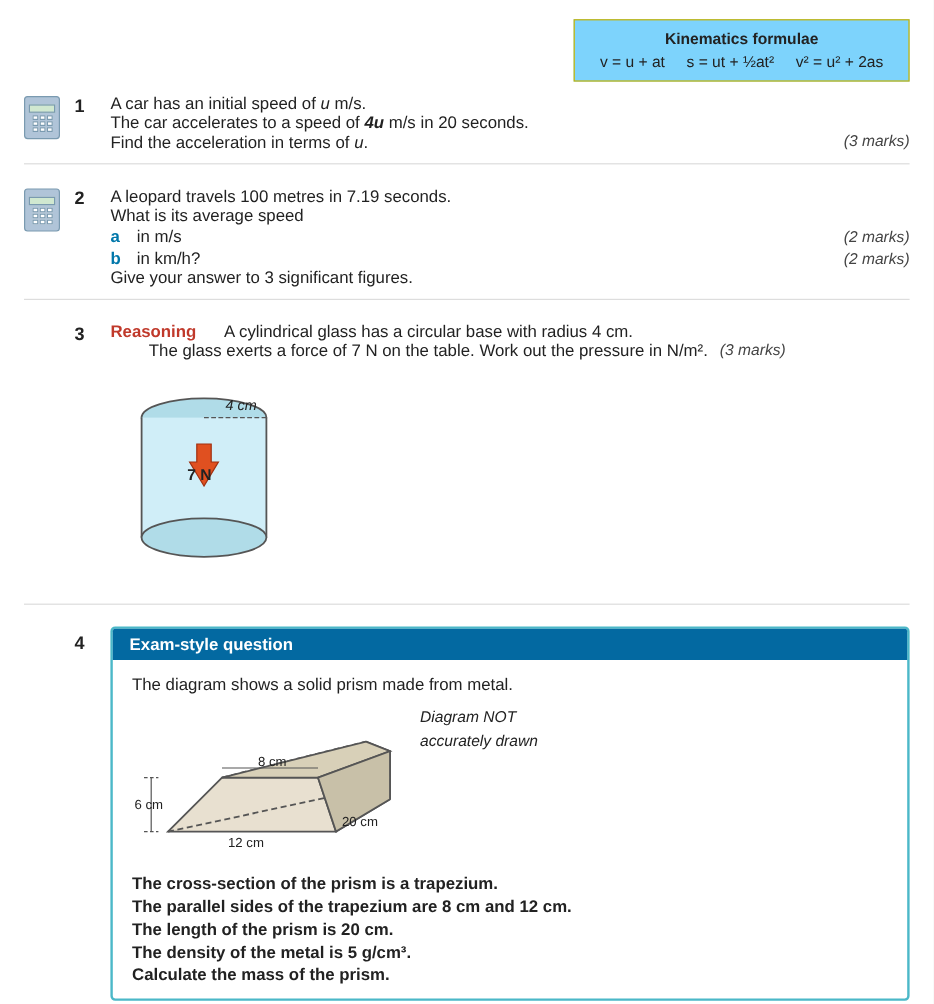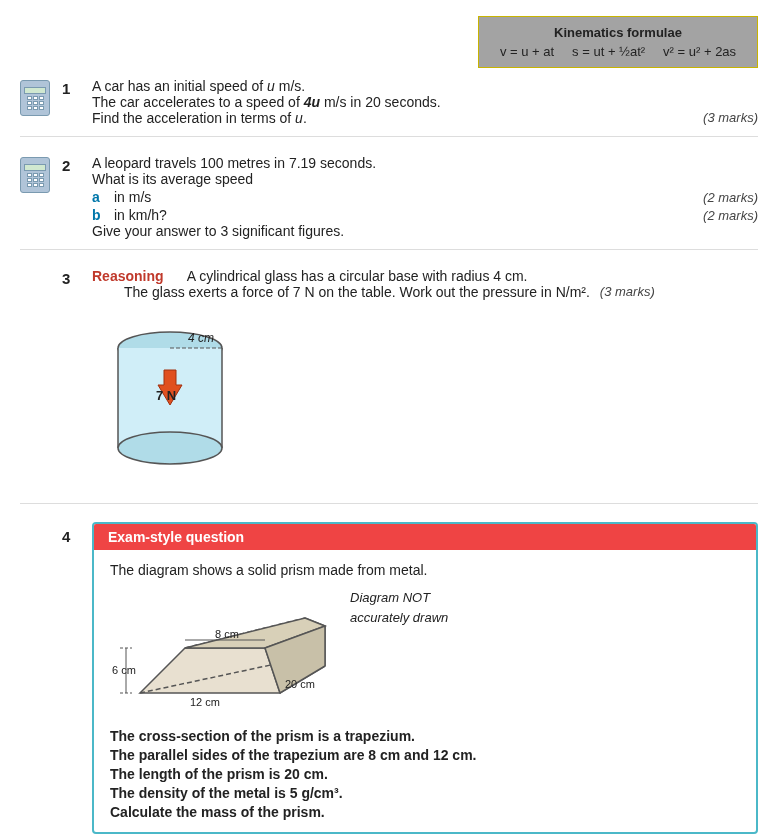--- a/index.html
+++ b/index.html
@@ -15,21 +15,21 @@
       background: #fff;
       width: 778px;
       min-height: 837px;
       padding: 16px 20px;
       position: relative;
     }
     
     .formulae-box {
       float: right;
       border: 1.5px solid #c8b400;
-      background: #a3a3a3;
+      background: #7dd3fc;
       padding: 8px 18px;
       margin-bottom: 10px;
       margin-left: 20px;
       font-size: 13px;
       text-align: center;
       min-width: 280px;
     }
     .formulae-title {
       font-weight: bold;
       margin-bottom: 4px;
@@ -120,21 +120,21 @@
       border: 0.5px solid #7a9ab0;
     }
     
     .exam-box {
       border: 2px solid #4bb8c8;
       border-radius: 4px;
       padding: 0;
       background: #fff;
     }
     .exam-box-header {
-      background: #ef4444;
+      background: #0369a1;
       color: #fff;
       font-weight: bold;
       font-size: 14px;
       padding: 5px 14px;
       border-radius: 2px 2px 0 0;
     }
     .exam-box-body {
       padding: 12px 16px;
     }
     .diagram-area {

